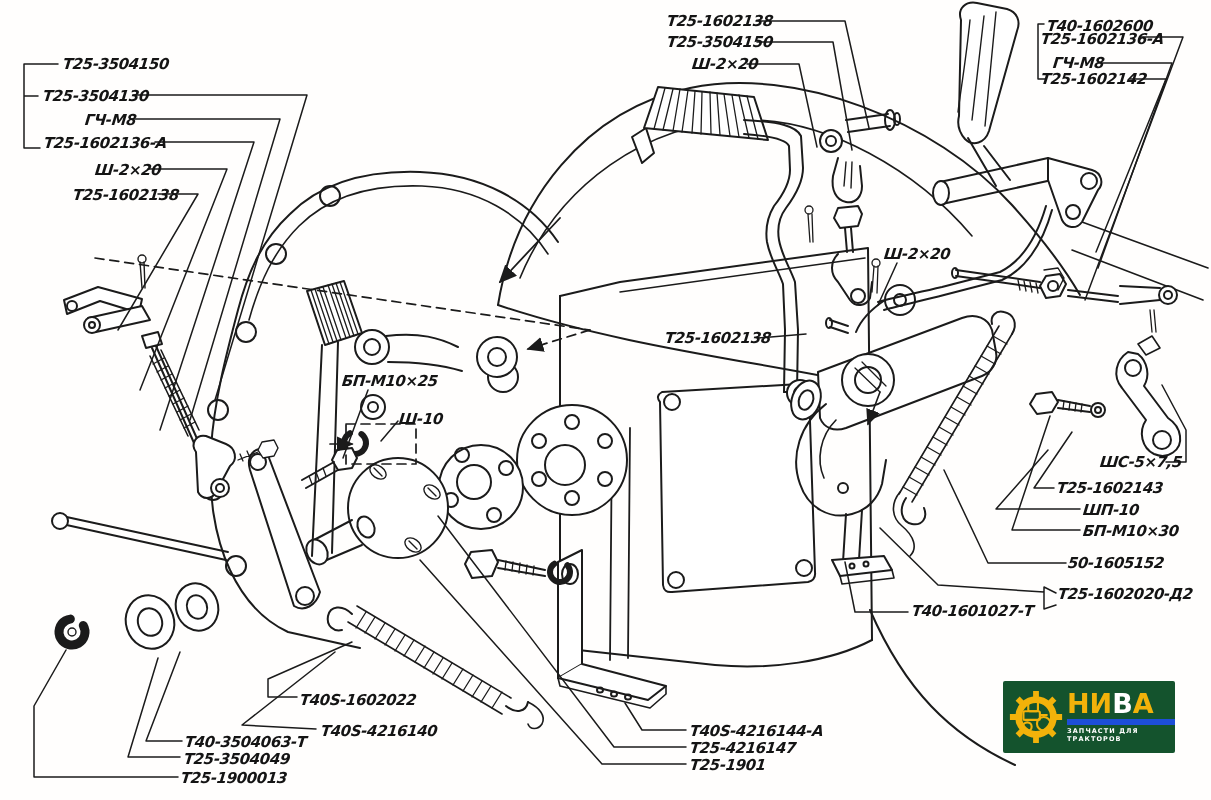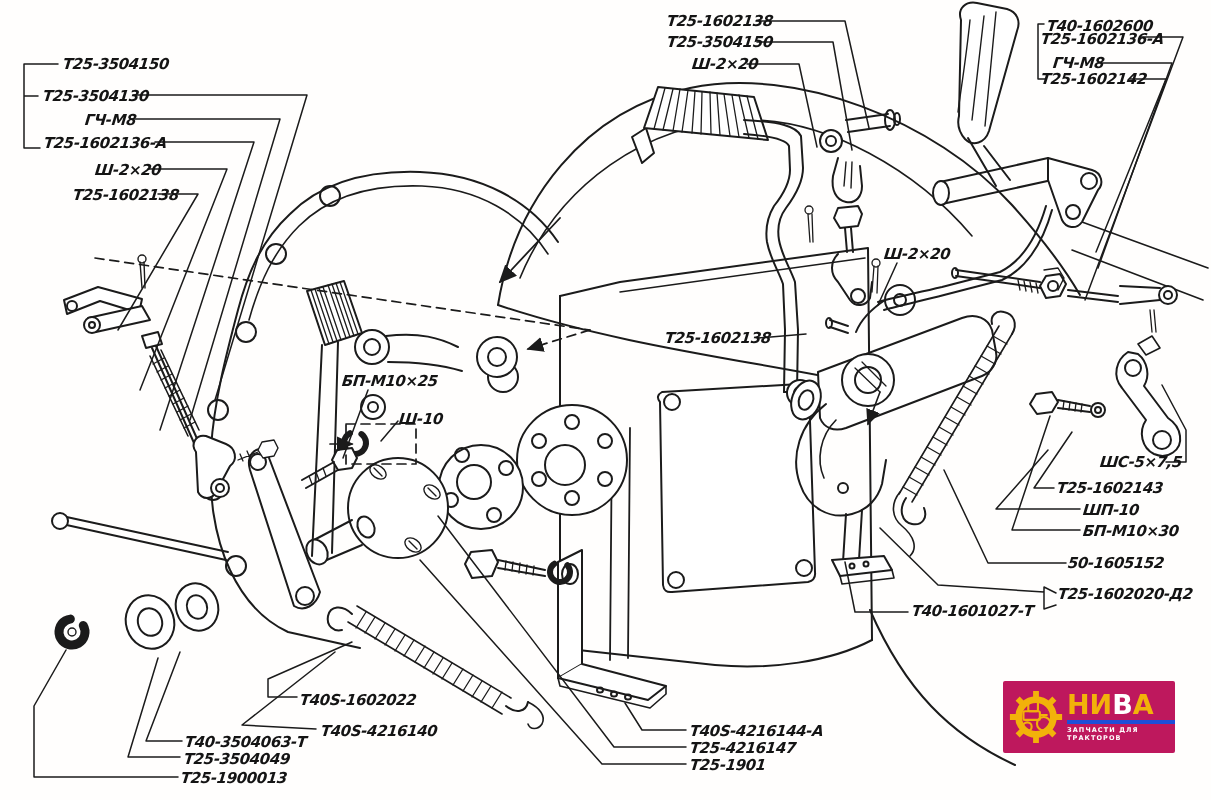--- a/index.html
+++ b/index.html
@@ -5,29 +5,29 @@
   html,body{margin:0;padding:0;background:#ffffff;}
   body{width:1211px;height:800px;overflow:hidden;position:relative;
        font-family:"DejaVu Sans",sans-serif;}
   .stage{position:absolute;left:0;top:0;width:1211px;height:800px;background:#fffefd;}
   svg.art{position:absolute;left:0;top:0;}
   #label-layer{position:absolute;left:0;top:0;width:1211px;height:800px;pointer-events:none;}
   .part-label{position:absolute;font:italic 700 15px "DejaVu Sans",sans-serif;
       color:#141414;white-space:nowrap;letter-spacing:-0.4px;transform:skewX(-6deg);}
   .watermark{position:absolute;left:390px;top:741px;font:600 47px "DejaVu Sans",sans-serif;
       color:#d9d9d9;letter-spacing:2px;}
-  .logo{position:absolute;left:1003px;top:681px;width:172px;height:72px;background:#be185d;
+  .logo{position:absolute;left:1003px;top:681px;width:172px;height:72px;background:#14532d;
       display:flex;align-items:center;justify-content:flex-start;border-radius:2px;}
   .logo-gear{margin-left:4px;flex:0 0 auto;}
   .logo-text{display:flex;flex-direction:column;align-items:flex-start;margin-left:2px;}
   .brand{font:800 27px "DejaVu Sans",sans-serif;line-height:26px;letter-spacing:0px;}
   .brand .gold{color:#f2b20a;}
   .brand .white{color:#ffffff;}
   .tagline{font:700 6.5px "DejaVu Sans",sans-serif;color:#ffffff;letter-spacing:1.1px;
-      border-top:4px solid #1d4ed8;padding-top:2px;margin-top:2px;}
+      border-top:6px solid #1d4ed8;padding-top:2px;margin-top:2px;}
 </style>
 </head>
 <body>
 
 <div class="stage">
 
 <svg class="art" width="1211" height="800" viewBox="0 0 1211 800">
   <defs>
     <marker id="arw" markerWidth="11" markerHeight="9" refX="9" refY="4.5" orient="auto">
       <path d="M0,0 L10,4.5 L0,9 Z" fill="#1b1b1b"></path>

